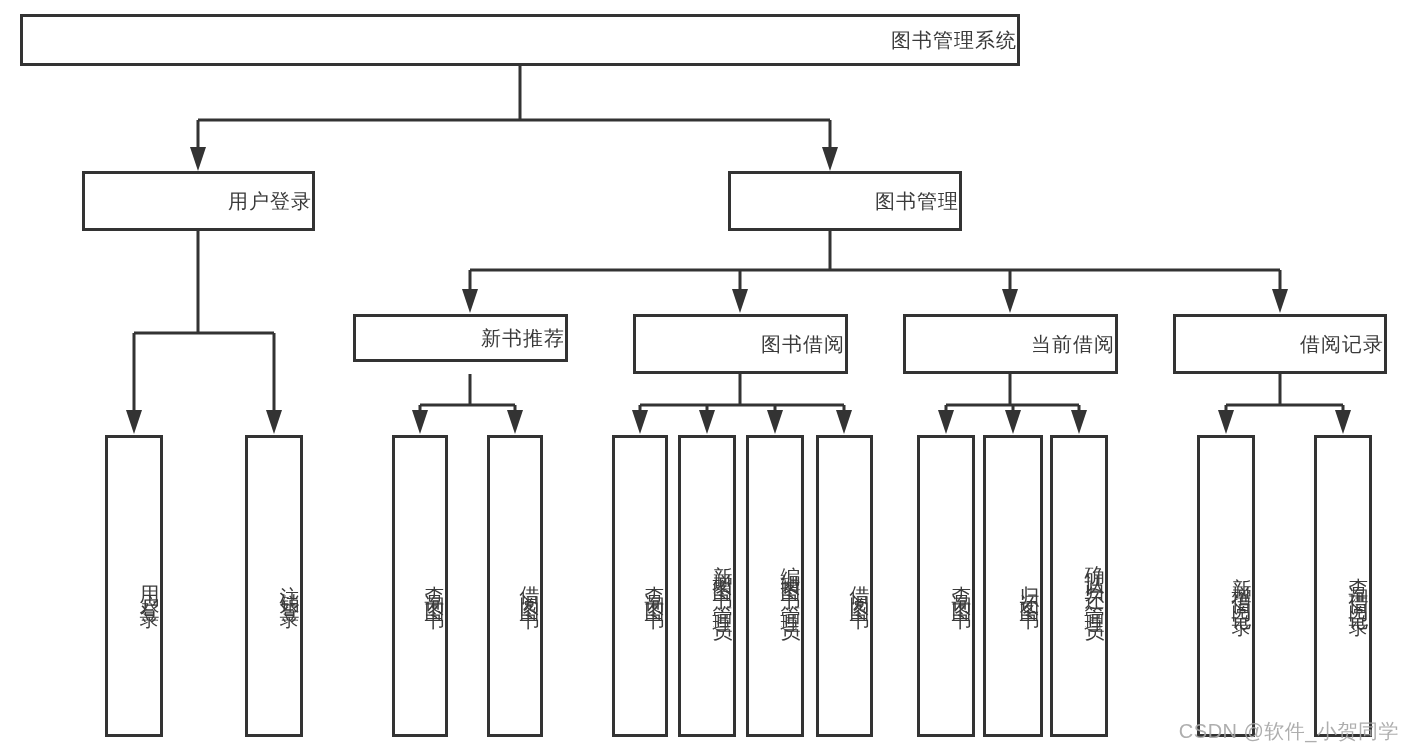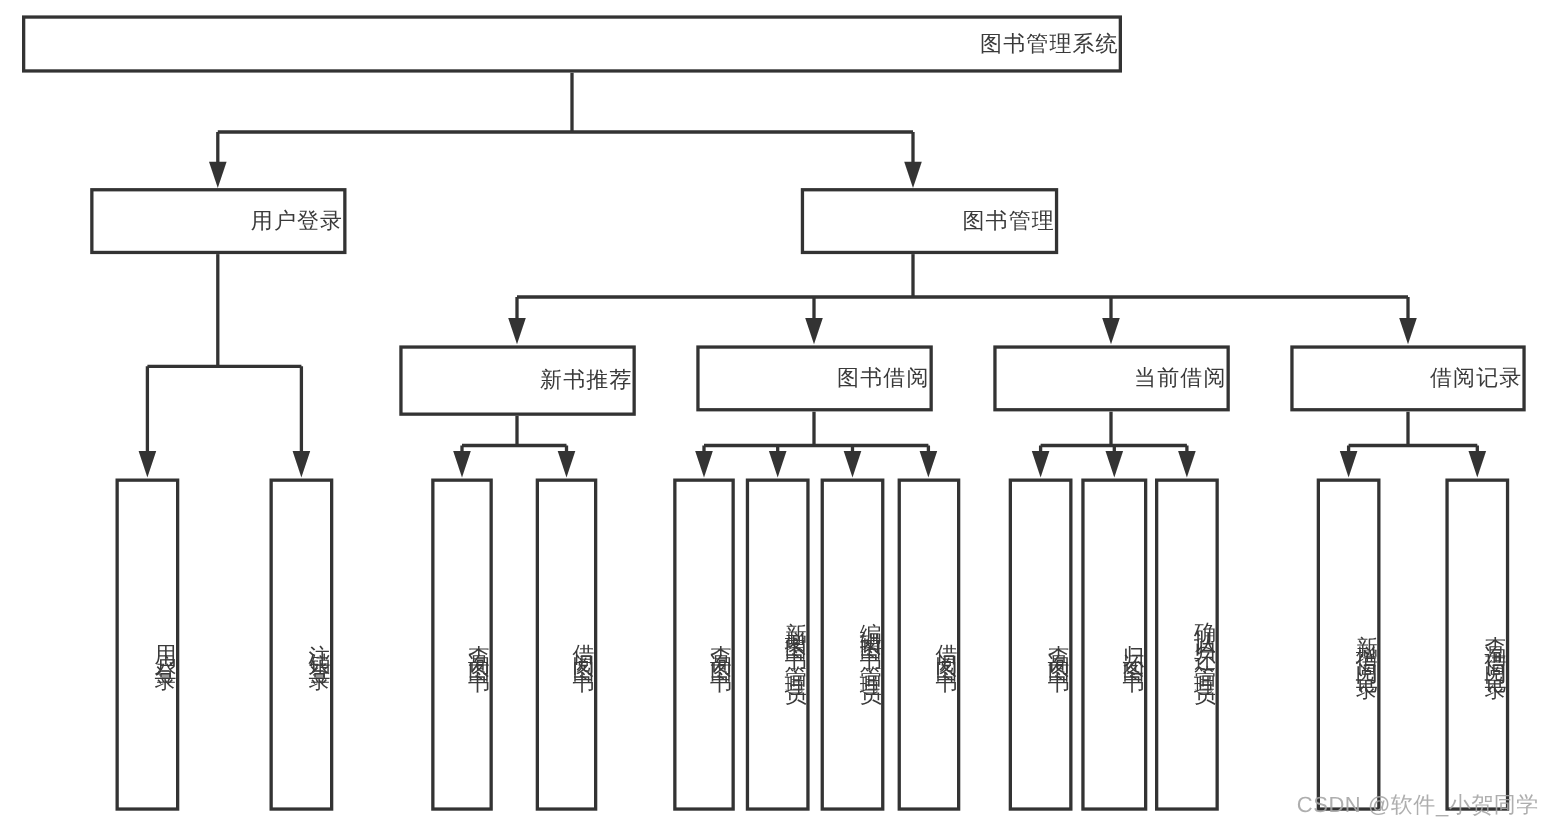--- a/index.html
+++ b/index.html
@@ -120,21 +120,21 @@
     <span>图书管理系统</span>
   </div>
 
   <div class="node h" style="left:82px; top:171px; width:233px; height:60px;">
     <span>用户登录</span>
   </div>
   <div class="node h" style="left:712px; top:171px; width:234px; height:60px;margin-left:16px;">
     <span>图书管理</span>
   </div>
 
-  <div class="node h" style="left:363px; top:314px; width:215px; height:64px;">
+  <div class="node h" style="left:353px; top:314px; width:215px; height:48px;">
     <span>新书推荐</span>
   </div>
   <div class="node h" style="left:633px; top:314px; width:215px; height:60px;">
     <span>图书借阅</span>
   </div>
   <div class="node h" style="left:903px; top:314px; width:215px; height:60px;">
     <span>当前借阅</span>
   </div>
   <div class="node h" style="left:1173px; top:314px; width:214px; height:60px;">
     <span>借阅记录</span>

